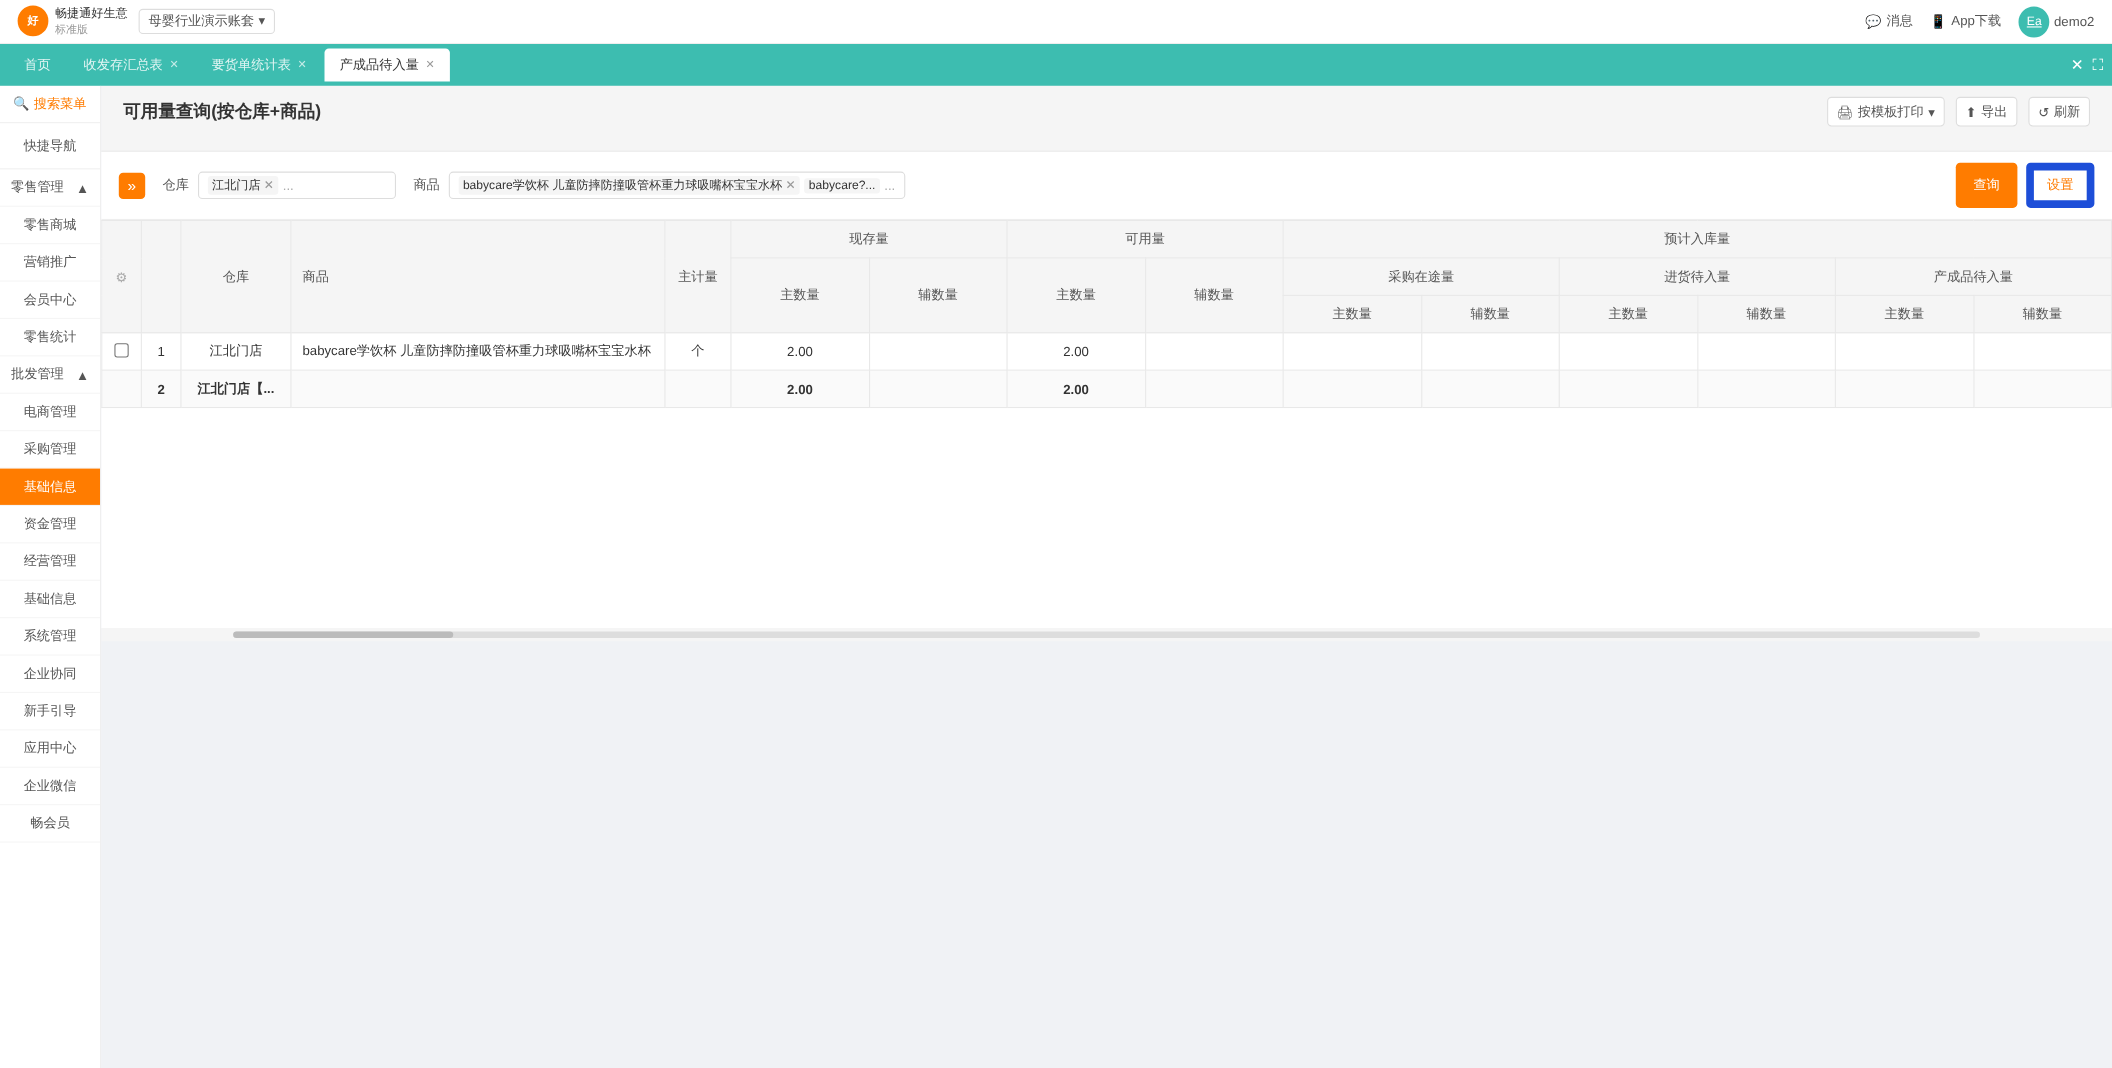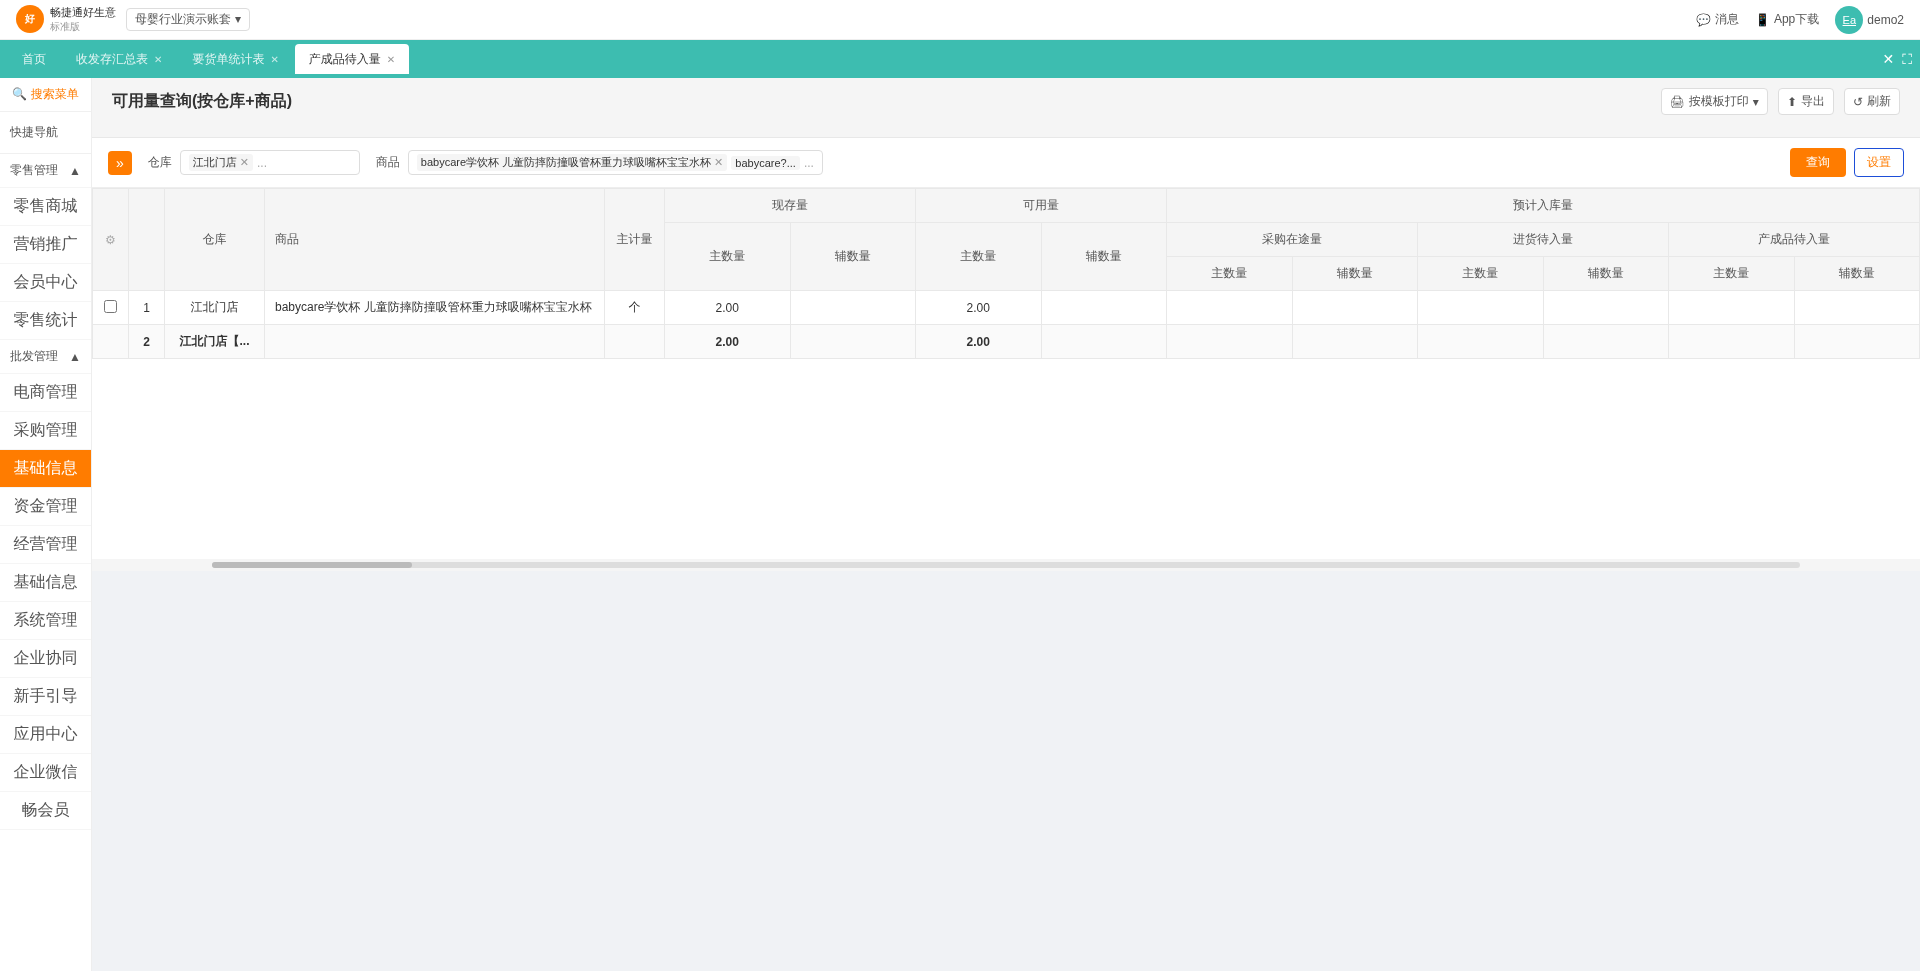--- a/index.html
+++ b/index.html
@@ -63,37 +63,37 @@
       width: 92px;
       background: #fff;
       border-right: 1px solid #eee;
       display: flex;
       flex-direction: column;
       overflow-y: auto;
       flex-shrink: 0;
     }
     .sidebar-search { padding: 8px; border-bottom: 1px solid #f0f0f0; cursor: pointer; text-align: center; color: #ff7c00; font-size: 12px; }
     .sidebar-nav { padding: 6px 0; border-bottom: 1px solid #f0f0f0; }
-    .sidebar-nav-item { padding: 6px 10px; cursor: pointer; color: #555; font-size: 12px; display: flex; align-items: center; gap: 4px; }
+    .sidebar-nav-item { padding: 6px 10px; cursor: pointer; color: #555; font-size: 12px; display: flex; align-items: center; justify-content: center; gap: 4px; }
     .sidebar-section { padding: 0; }
     .sidebar-section-header {
       padding: 8px 10px;
       cursor: pointer;
       color: #555;
       font-size: 12px;
       display: flex;
       align-items: center;
       justify-content: space-between;
       border-bottom: 1px solid #f5f5f5;
     }
     .sidebar-item {
       padding: 8px 10px;
       cursor: pointer;
       color: #555;
-      font-size: 16px;
+      font-size: 12px;
       text-align: center;
       border-bottom: 1px solid #f5f5f5;
     }
     .sidebar-item.active { background: #ff7c00; color: #fff; }
 
     
     .content-area { flex: 1; overflow-y: auto; background: #f0f2f5; }
 
     
     .page-header {
@@ -120,21 +120,21 @@
     }
     .filter-expand-btn { background: #ff7c00; color: #fff; border: none; border-radius: 4px; padding: 4px 8px; cursor: pointer; font-size: 14px; }
     .filter-group { display: flex; align-items: center; gap: 8px; }
     .filter-label { color: #555; font-size: 12px; white-space: nowrap; }
     .filter-tag-area { display: flex; align-items: center; gap: 4px; border: 1px solid #ddd; border-radius: 4px; padding: 3px 8px; min-width: 180px; background: #fff; }
     .filter-tag { background: #f5f5f5; border-radius: 3px; padding: 1px 4px; color: #333; font-size: 11px; display: flex; align-items: center; gap: 3px; }
     .filter-tag .remove { cursor: pointer; color: #999; }
     .filter-more { color: #aaa; font-size: 12px; cursor: pointer; }
     .filter-actions { margin-left: auto; display: flex; gap: 8px; }
     .btn-query { background: #ff7c00; color: #fff; border: none; border-radius: 4px; padding: 5px 16px; cursor: pointer; font-size: 12px; }
-    .btn-setting { background: #fff; color: #ff7c00; border: 1px solid #1d4ed8; border-radius: 4px; padding: 5px 12px; cursor: pointer; font-size: 12px; }
+    .btn-setting { background: #fff; color: #ff7c00; border: 7px solid #1d4ed8; border-radius: 4px; padding: 5px 12px; cursor: pointer; font-size: 12px; }
 
     
     .table-area { background: #fff; margin: 0; padding: 0; }
     .data-table { width: 100%; border-collapse: collapse; font-size: 12px; }
     .data-table th {
       background: #f5f5f5;
       padding: 8px 10px;
       text-align: center;
       color: #555;
       font-weight: normal;

